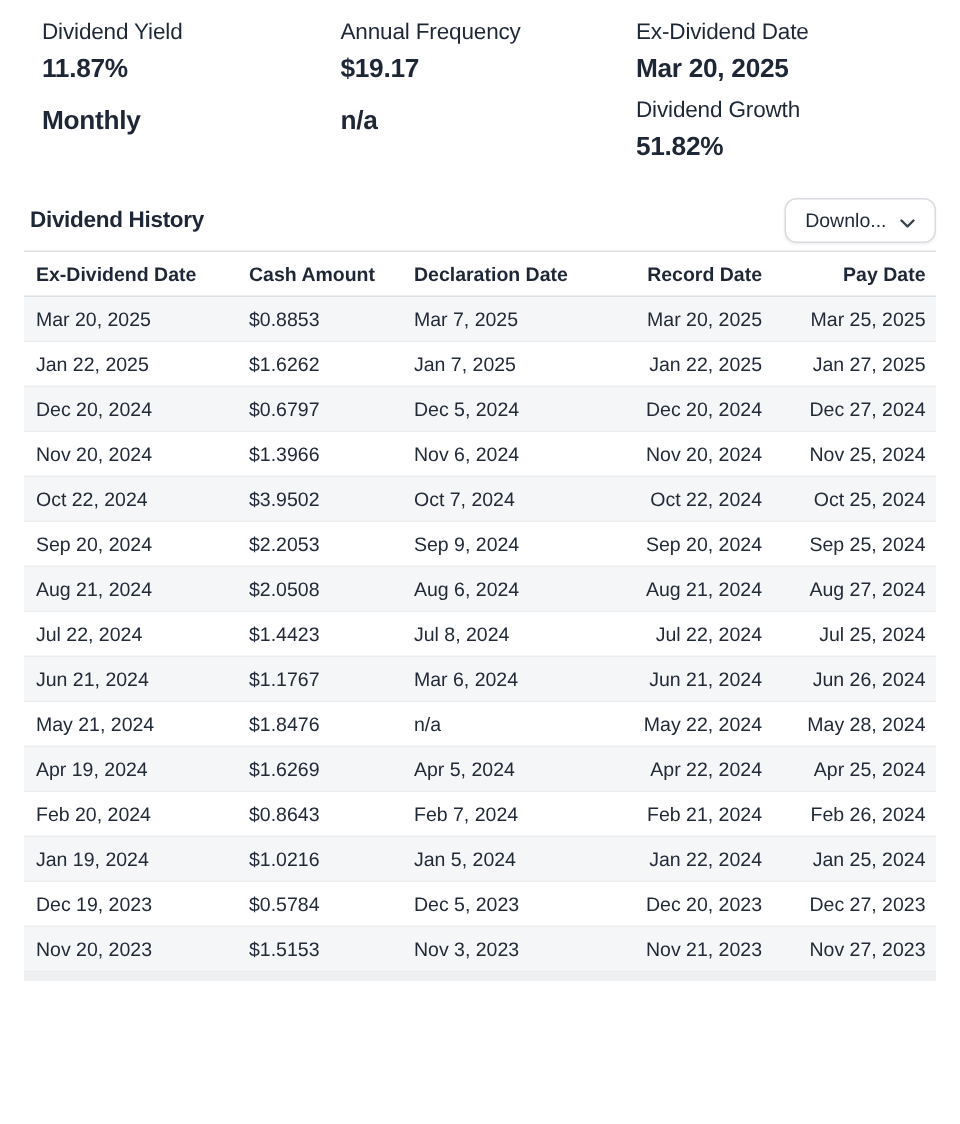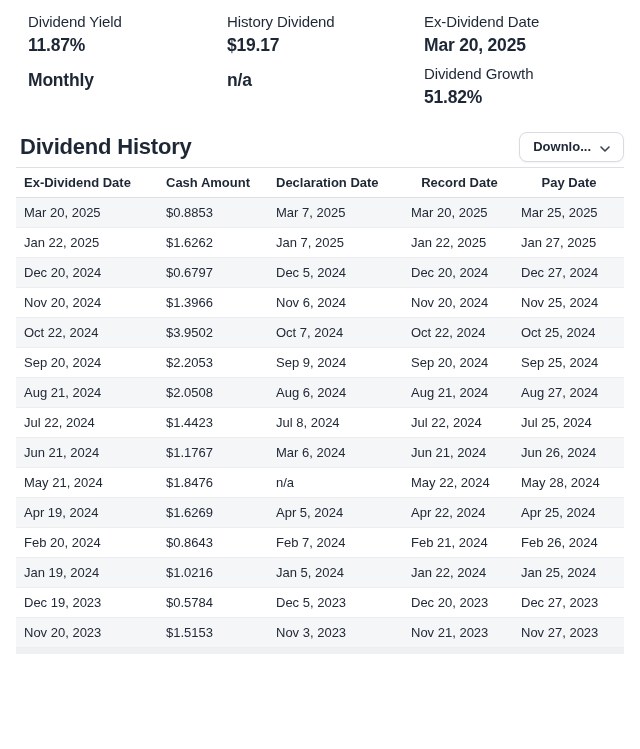--- a/index.html
+++ b/index.html
@@ -32,36 +32,36 @@
   }
   
   .section-row {
     display: flex;
     align-items: center;
     justify-content: space-between;
     margin: 23px 16px 0 20px;
     height: 31px;
   }
   .section-title {
-    font-size: 22px;
+    font-size: 15px;
     font-weight: 700;
     letter-spacing: -0.2px;
   }
   .download-btn {
     display: inline-flex;
     align-items: center;
     gap: 9px;
     height: 30px;
     padding: 5px 13px;
     background: #ffffff;
     border: 1px solid #d8dbe0;
     border-radius: 8px;
     font-family: "Liberation Sans", sans-serif;
     font-size: 13px;
-    font-weight: 700;
+    font-weight: 400;
     color: #1e2736;
     box-shadow: 0 1px 2px rgba(16,24,40,0.05);
     cursor: pointer;
   }
   .chevron-down { display: inline-block; margin-top: 1px; }
   
   .table-wrap { margin: 5px 16px 0 16px; }
   table {
     width: 608px;
     border-collapse: collapse;
@@ -76,40 +76,40 @@
     border-bottom: 1px solid #dde0e4;
     white-space: nowrap;
   }
   td {
     height: 30px;
     border-bottom: 1px solid #ebedef;
     color: #222a38;
     white-space: nowrap;
   }
   th.al, td.al { text-align: left; padding-left: 8px; }
-  th.ar, td.ar { padding-right: 7px; }
+  th.ar, td.ar { text-align: right; padding-right: 7px; }
   th:nth-child(4), td:nth-child(4) { padding-right: 12px; }
   tbody tr:nth-child(odd) { background: #f5f6f7; }
   
   .scroll-strip {
     margin: 0 16px;
     height: 6px;
     background: #eef0f2;
   }
 </style>
 </head>
 <body>
 
 <div class="stats-grid">
   <div class="stat">
     <div class="stat-label">Dividend Yield</div>
     <div class="stat-value">11.87%</div>
   </div>
   <div class="stat">
-    <div class="stat-label">History Dividend</div>
+    <div class="stat-label">Annual Frequency</div>
     <div class="stat-value">$19.17</div>
   </div>
   <div class="stat">
     <div class="stat-label">Ex-Dividend Date</div>
     <div class="stat-value">Mar 20, 2025</div>
   </div>
   <div class="stat">
     <div class="stat-value">Monthly</div>
   </div>
   <div class="stat">

